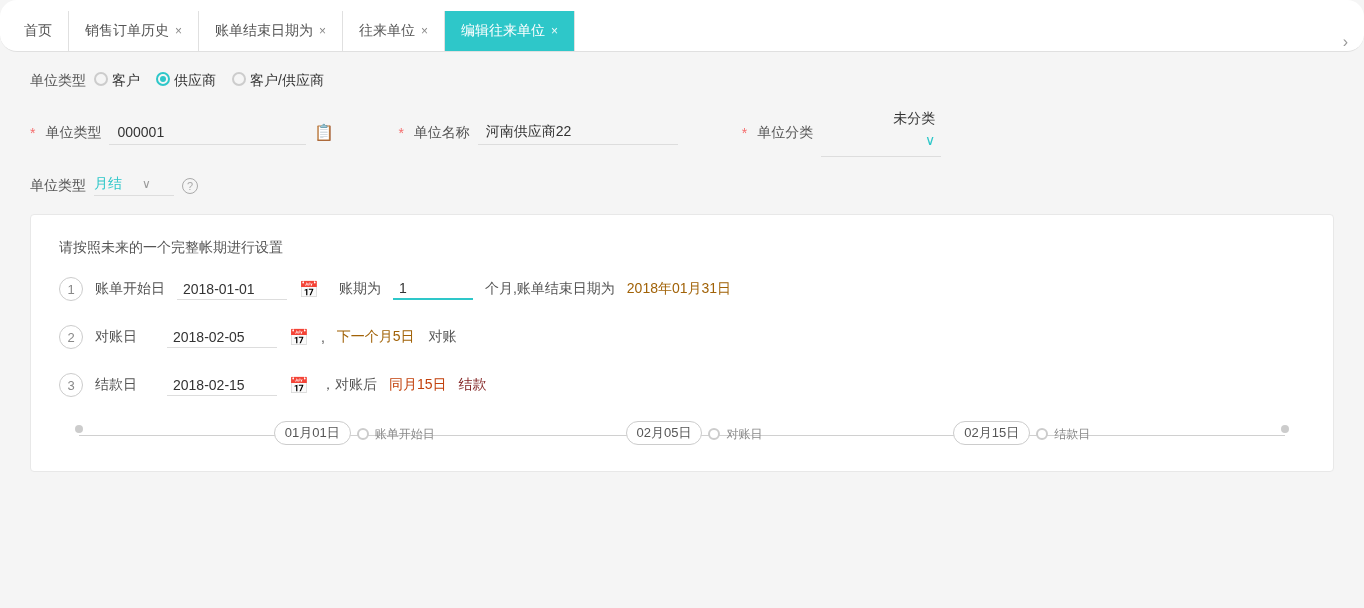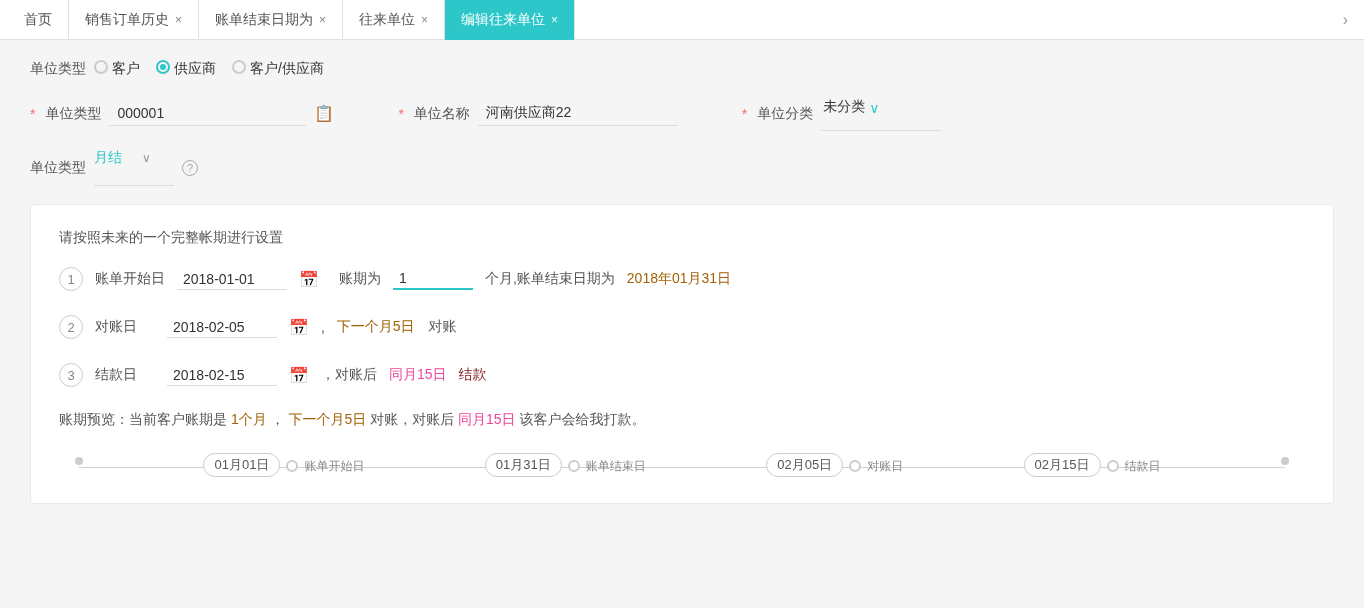--- a/index.html
+++ b/index.html
@@ -1,25 +1,26 @@
 <!DOCTYPE html>
 <html><head>
   <meta charset="utf-8">
   <style>
     * { box-sizing: border-box; margin: 0; padding: 0; }
     body { font-family: "Microsoft YaHei", "PingFang SC", sans-serif; font-size: 14px; color: #333; background: #f5f5f5; }
 
     
     .tabs-bar {
       display: flex;
-      align-items: center;
+      align-items: flex-end;
       background: #fff;
       border-bottom: 1px solid #e0e0e0;
-      height: 40px;
+      height: 52px;
       padding: 0 8px;
+      border-radius: 17px;
     }
     .tab {
       display: flex;
       align-items: center;
       padding: 0 16px;
       height: 40px;
       cursor: pointer;
       font-size: 14px;
       color: #555;
       border-right: 1px solid #e0e0e0;
@@ -119,40 +120,41 @@
       border-radius: 50%;
       background: #2ec7c9;
     }
 
     
     .select-wrapper {
       display: flex;
       align-items: center;
       gap: 20px;
       border-bottom: 1px solid #ddd;
-      padding-bottom: 18px;
+      padding-bottom: 2px;
       cursor: pointer;
       min-width: 80px;
     }
     .select-value {
       color: #2ec7c9;
       font-size: 14px;
     }
     .select-arrow {
       color: #999;
       font-size: 12px;
     }
     .dropdown-select {
       display: flex;
       align-items: flex-end;
       gap: 4px;
       border-bottom: 1px solid #ddd;
-      padding: 2px 6px 14px 2px;
+      padding: 2px 6px 8px 2px;
       cursor: pointer;
       min-width: 120px;
+      flex-direction: column;
     }
     .dropdown-value {
       color: #333;
     }
 
     
     .cal-icon {
       color: #aaa;
       font-size: 16px;
       cursor: pointer;
@@ -209,21 +211,21 @@
       border: none;
       border-bottom: 2px solid #2ec7c9;
       padding: 2px 6px;
       font-size: 14px;
       outline: none;
       background: transparent;
       color: #333;
       width: 80px;
     }
     .text-orange { color: #a16207; }
-    .text-teal { color: #ec4899; }
+    .text-teal { color: #c2410c; }
 
     
     .preview-text {
       font-size: 14px;
       color: #555;
       margin-bottom: 24px;
     }
     .timeline-line {
       position: absolute;
       top: 14px;
@@ -397,49 +399,35 @@
     <div class="setting-row">
       <div class="row-num">3</div>
       <span class="row-label">结款日</span>
       <input class="date-input" type="text" value="2018-02-15" style="">
       <span class="cal-icon">📅</span>
       <span style="color:#555;">，对账后</span>
       <span class="text-teal">同月15日</span>
       <span style="color:#7f1d1d; margin-left:0;">结款</span>
     </div>
 
-    <div class="preview-text">
-      <span>账期预览：当前客户账期是</span>
-      <span class="text-orange">1个月</span>
-      <span>，</span>
-      <span class="text-orange">下一个月5日</span>
-      <span>对账，对账后</span>
-      <span class="text-teal">同月15日</span>
-      <span> 该客户会给我打款。</span>
-    </div>
 
     <div style="position: relative; padding: 0 16px;">
       <div class="timeline-line"></div>
       <div style="display: flex; align-items: flex-start; justify-content: space-between; position: relative; z-index: 1;">
 
         <div style="display:flex; align-items:center; margin-top: 4px;">
           <div class="timeline-end-dot"></div>
         </div>
 
         <div class="timeline-item">
           <div class="timeline-date">01月01日</div>
           <div class="timeline-dot start"></div>
           <div class="timeline-caption">账单开始日</div>
         </div>
 
-        <div class="timeline-item">
-          <div class="timeline-date">01月31日</div>
-          <div class="timeline-dot"></div>
-          <div class="timeline-caption">账单结束日</div>
-        </div>
 
         <div class="timeline-item">
           <div class="timeline-date">02月05日</div>
           <div class="timeline-dot"></div>
           <div class="timeline-caption">对账日</div>
         </div>
 
         <div class="timeline-item">
           <div class="timeline-date">02月15日</div>
           <div class="timeline-dot end"></div>

